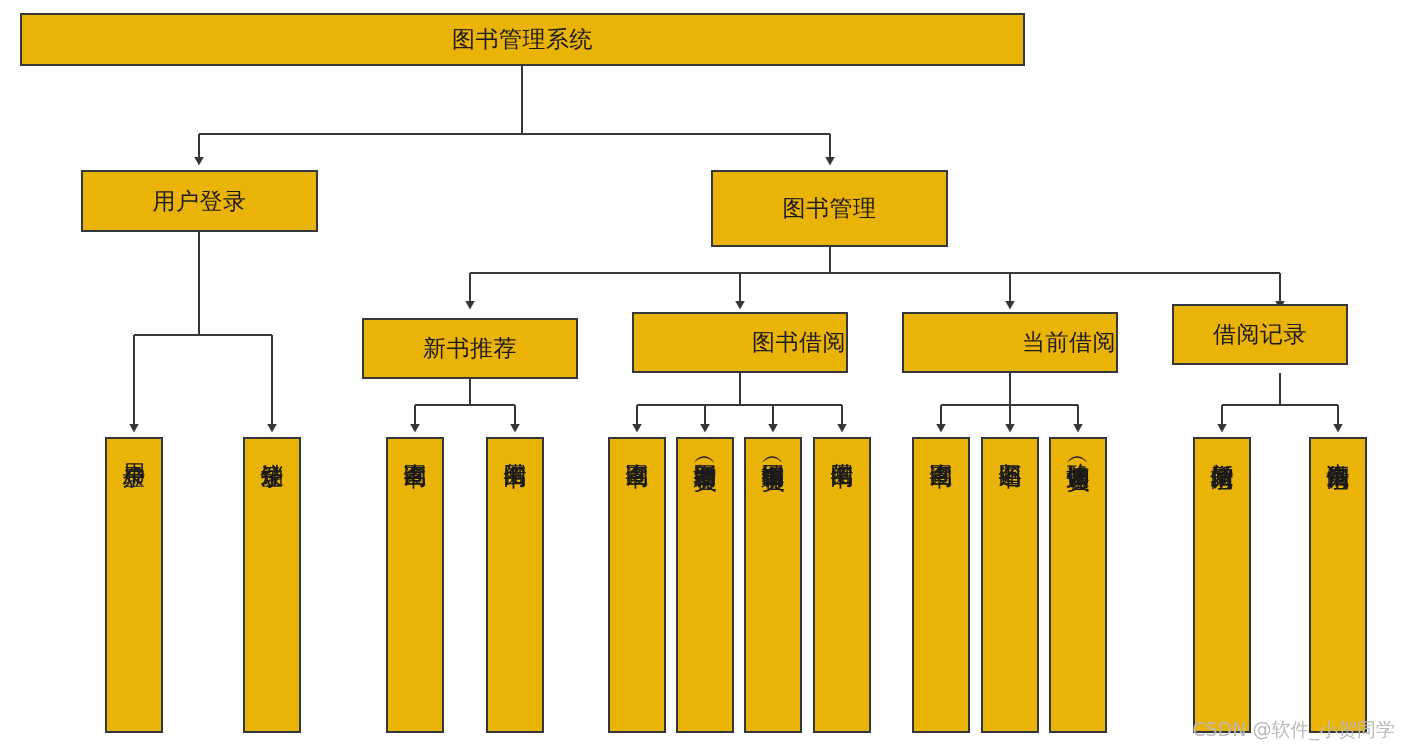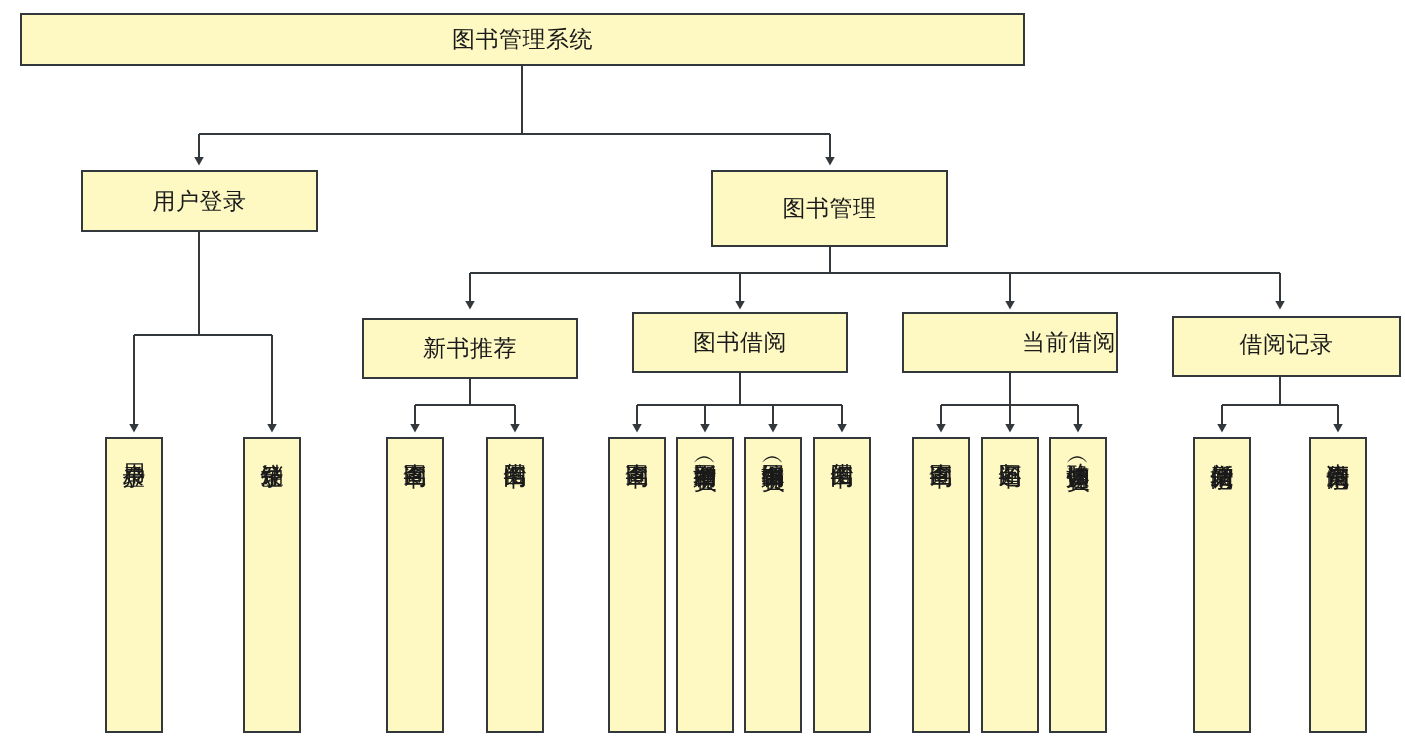--- a/index.html
+++ b/index.html
@@ -20,21 +20,21 @@
   #edge-layer {
     position: absolute;
     left: 0;
     top: 0;
     width: 1405px;
     height: 747px;
   }
   .node {
     position: absolute;
     box-sizing: border-box;
-    background: #fef9c3;
+    background: #eab308;
     border: 2px solid #33383d;
     display: flex;
     align-items: center;
     justify-content: center;
     color: #1a1a1a;
   }
   .node .node-label {
     display: block;
     text-align: center;
     line-height: 1.08;
@@ -131,29 +131,29 @@
   </div>
 
   <div class="node horizontal" style="left:711px; top:170px; width:237px; height:77px;">
     <span class="node-label">图书管理</span>
   </div>
 
   <div class="node horizontal" style="left:362px; top:312px; width:216px; height:61px;margin-top:6px;">
     <span class="node-label">新书推荐</span>
   </div>
 
-  <div class="node horizontal" style="left:632px; top:312px; width:216px; height:61px;">
+  <div class="node horizontal" style="left:632px; top:312px; width:216px; height:61px;justify-content:flex-end;">
     <span class="node-label">图书借阅</span>
   </div>
 
   <div class="node horizontal" style="left:902px; top:312px; width:216px; height:61px;justify-content:flex-end;">
     <span class="node-label">当前借阅</span>
   </div>
 
-  <div class="node horizontal" style="left:1172px; top:316px; width:229px; height:61px;font-family:Liberation Mono, monospace;">
+  <div class="node horizontal" style="left:1172px; top:304px; width:176px; height:61px;">
     <span class="node-label">借阅记录</span>
   </div>
 
   <div class="node vertical" style="left:105px; top:437px; width:58px; height:296px;">
     <span class="node-label">用户登录</span>
   </div>
 
   <div class="node vertical" style="left:243px; top:437px; width:58px; height:296px;">
     <span class="node-label">注销登录</span>
   </div>
@@ -195,14 +195,15 @@
   </div>
 
   <div class="node vertical" style="left:1193px; top:437px; width:58px; height:296px;">
     <span class="node-label">新增借阅记录</span>
   </div>
 
   <div class="node vertical" style="left:1309px; top:437px; width:58px; height:296px;">
     <span class="node-label">查询借阅记录</span>
   </div>
 
+  <div id="watermark">CSDN @软件_小贺同学</div>
 
 </div>
 
 </body></html>

